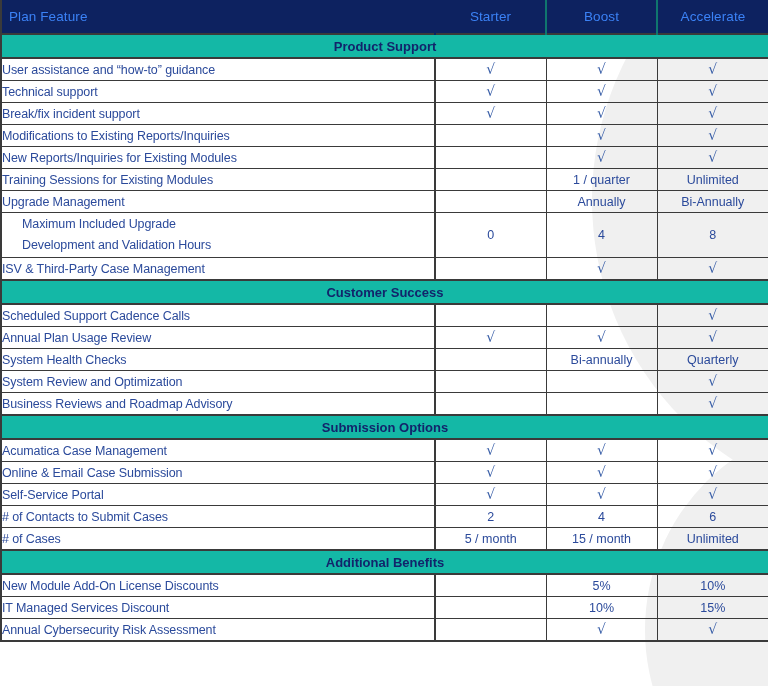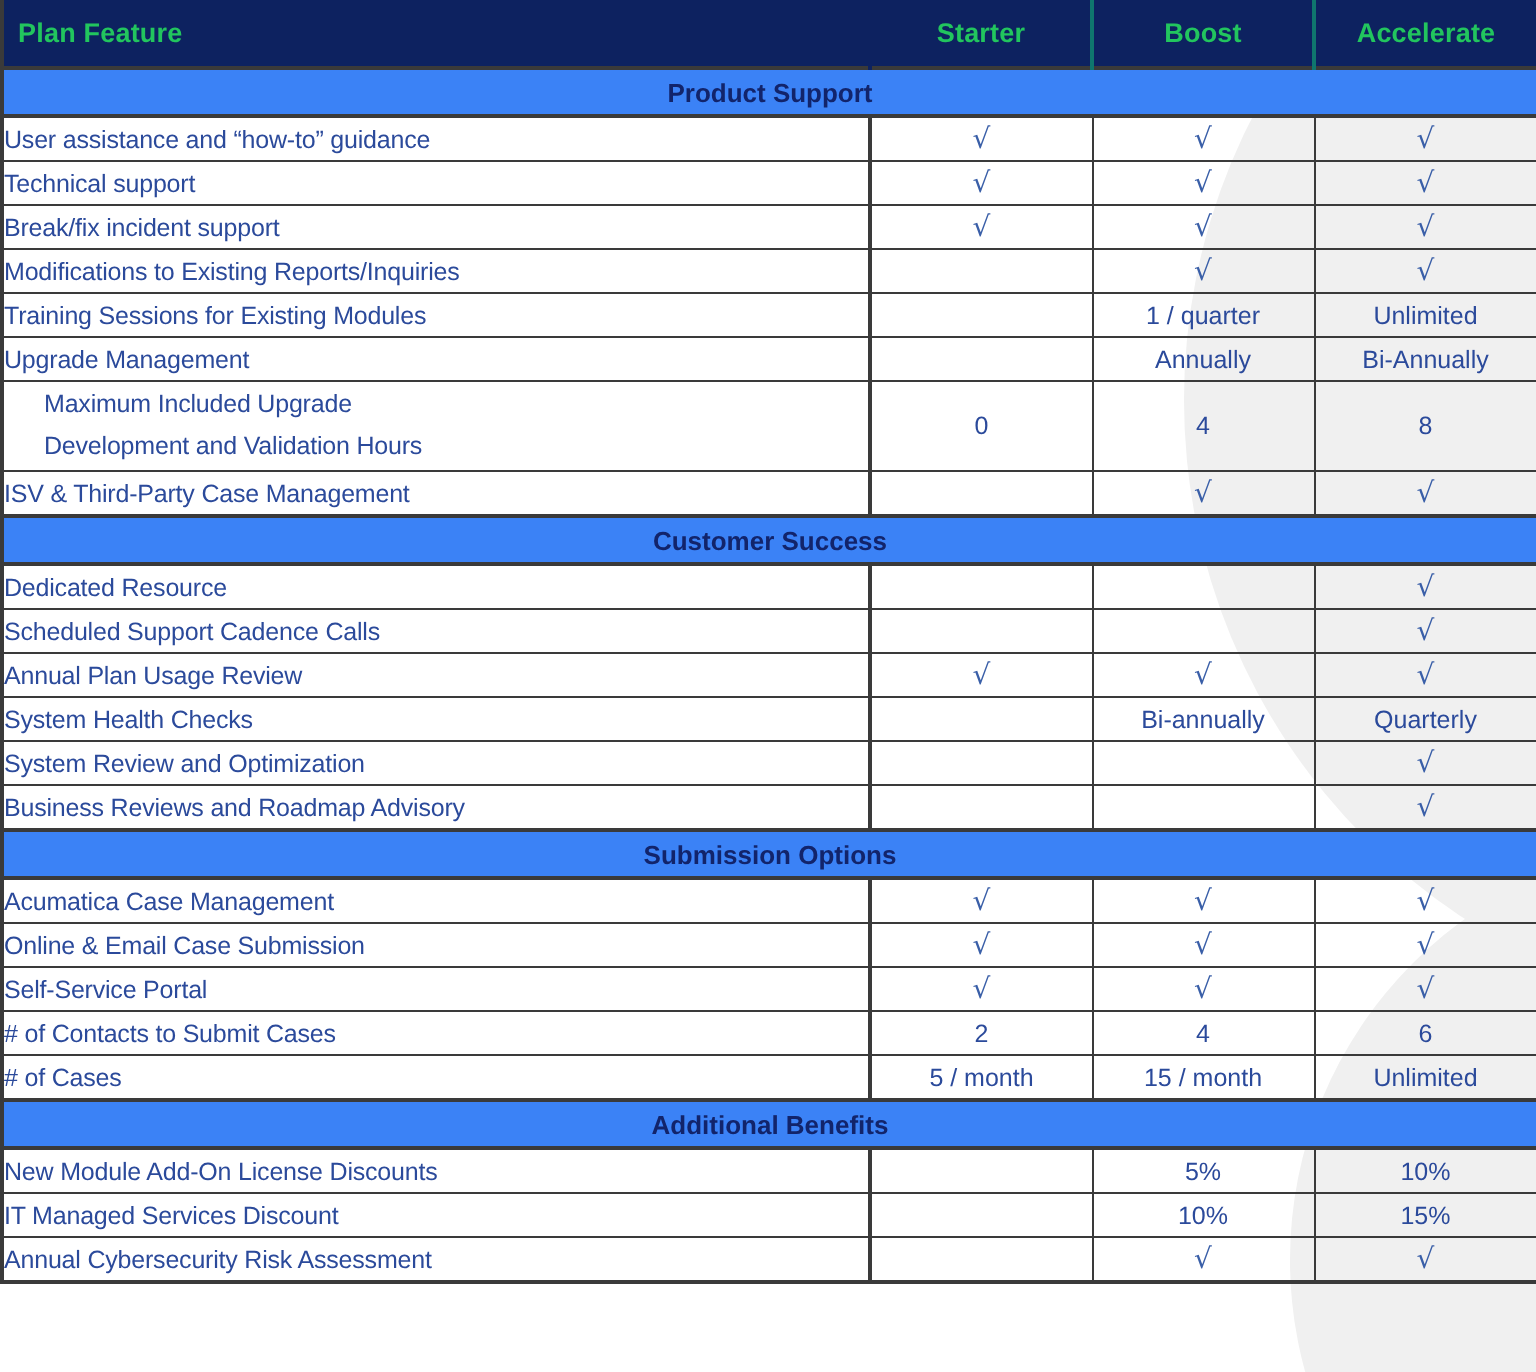--- a/index.html
+++ b/index.html
@@ -53,41 +53,41 @@
     background: transparent;
   }
 
   col.c-feature { width: 434px; }
   col.c-plan    { width: 111px; }
   col.c-plan-l  { width: 112px; }
 
   
   thead th {
     background: #0d2260;
-    color: #22c55e;
+    color: #3b82f6;
     font-size: 13.5px;
-    font-weight: bold;
+    font-weight: normal;
     height: 33px;
     padding: 0;
     border: 0;
     letter-spacing: .1px;
   }
   thead th.h-feature {
     text-align: left;
     padding-left: 7px;
     font-size: 13.5px;
     border-right: 2px solid #0d2260;
   }
   thead th.h-plan {
     border-left: 2px solid #0f766e;
   }
 
   
   tr.section td {
-    background: #3b82f6;
+    background: #14b8a6;
     color: #12246b;
     font-weight: bold;
     font-size: 13px;
     text-align: center;
     height: 22px;
     padding: 0;
     border-top: 2px solid #3a3a3a;
     border-bottom: 2px solid #3a3a3a;
   }
 
@@ -181,20 +181,26 @@
           <td class="val"><span class="ck">√</span></td>
           <td class="val"><span class="ck">√</span></td>
         </tr>
         <tr>
           <td class="feature">Modifications to Existing Reports/Inquiries</td>
           <td class="val"></td>
           <td class="val"><span class="ck">√</span></td>
           <td class="val"><span class="ck">√</span></td>
         </tr>
         <tr>
+          <td class="feature">New Reports/Inquiries for Existing Modules</td>
+          <td class="val"></td>
+          <td class="val"><span class="ck">√</span></td>
+          <td class="val"><span class="ck">√</span></td>
+        </tr>
+        <tr>
           <td class="feature">Training Sessions for Existing Modules</td>
           <td class="val"></td>
           <td class="val">1 / quarter</td>
           <td class="val">Unlimited</td>
         </tr>
         <tr>
           <td class="feature">Upgrade Management</td>
           <td class="val"></td>
           <td class="val">Annually</td>
           <td class="val">Bi-Annually</td>
@@ -211,26 +217,20 @@
         <tr>
           <td class="feature">ISV &amp; Third-Party Case Management</td>
           <td class="val"></td>
           <td class="val"><span class="ck">√</span></td>
           <td class="val"><span class="ck">√</span></td>
         </tr>
         <tr class="section">
           <td colspan="4">Customer Success</td>
         </tr>
         <tr>
-          <td class="feature">Dedicated Resource</td>
-          <td class="val"></td>
-          <td class="val"></td>
-          <td class="val"><span class="ck">√</span></td>
-        </tr>
-        <tr>
           <td class="feature">Scheduled Support Cadence Calls</td>
           <td class="val"></td>
           <td class="val"></td>
           <td class="val"><span class="ck">√</span></td>
         </tr>
         <tr>
           <td class="feature">Annual Plan Usage Review</td>
           <td class="val"><span class="ck">√</span></td>
           <td class="val"><span class="ck">√</span></td>
           <td class="val"><span class="ck">√</span></td>

